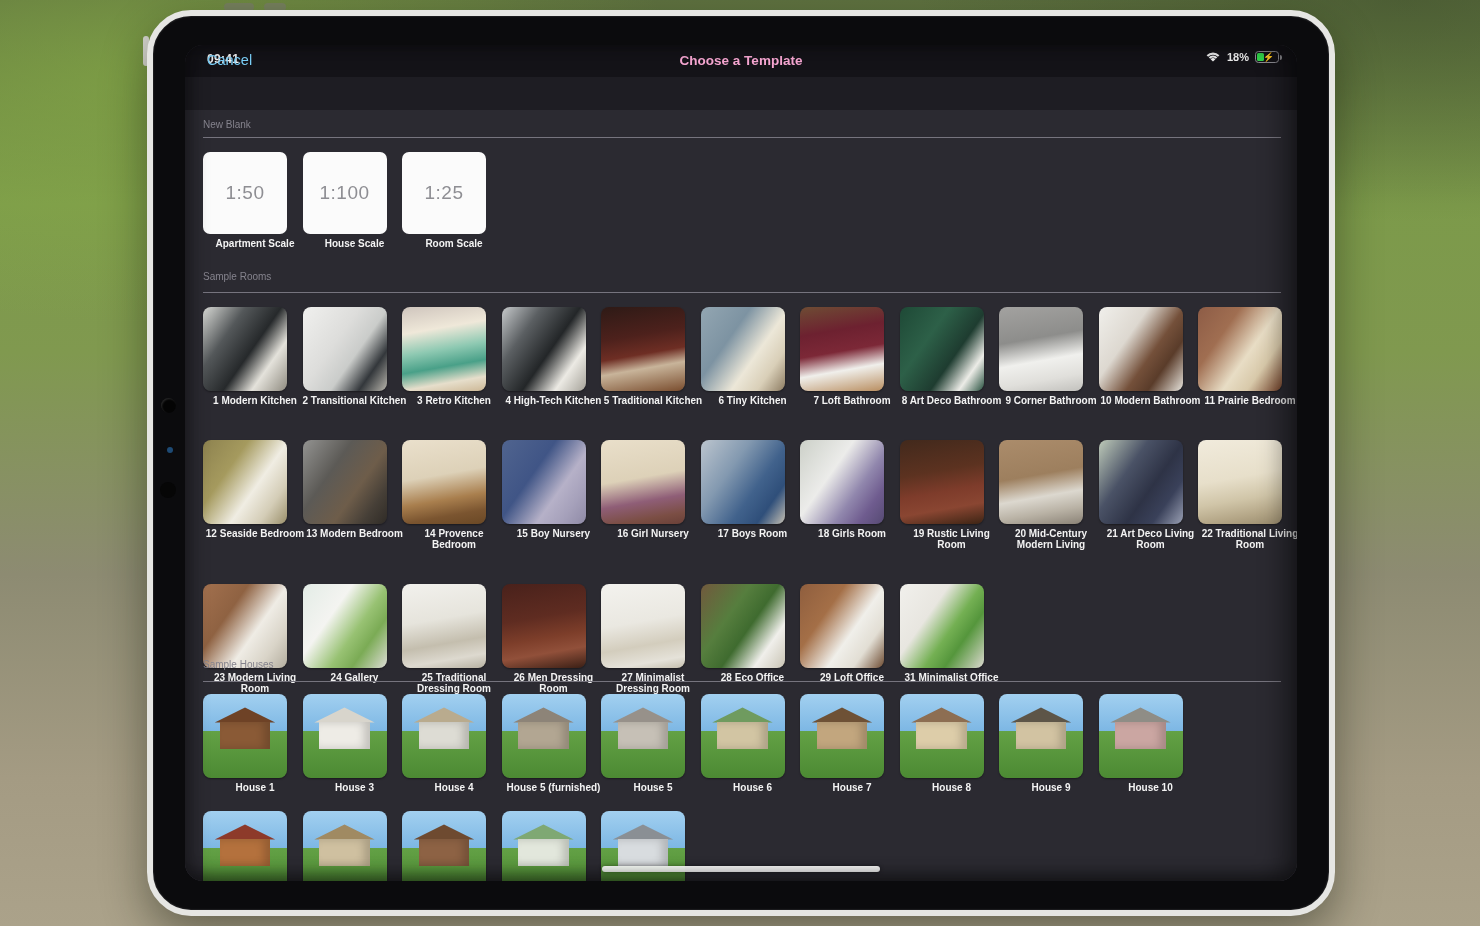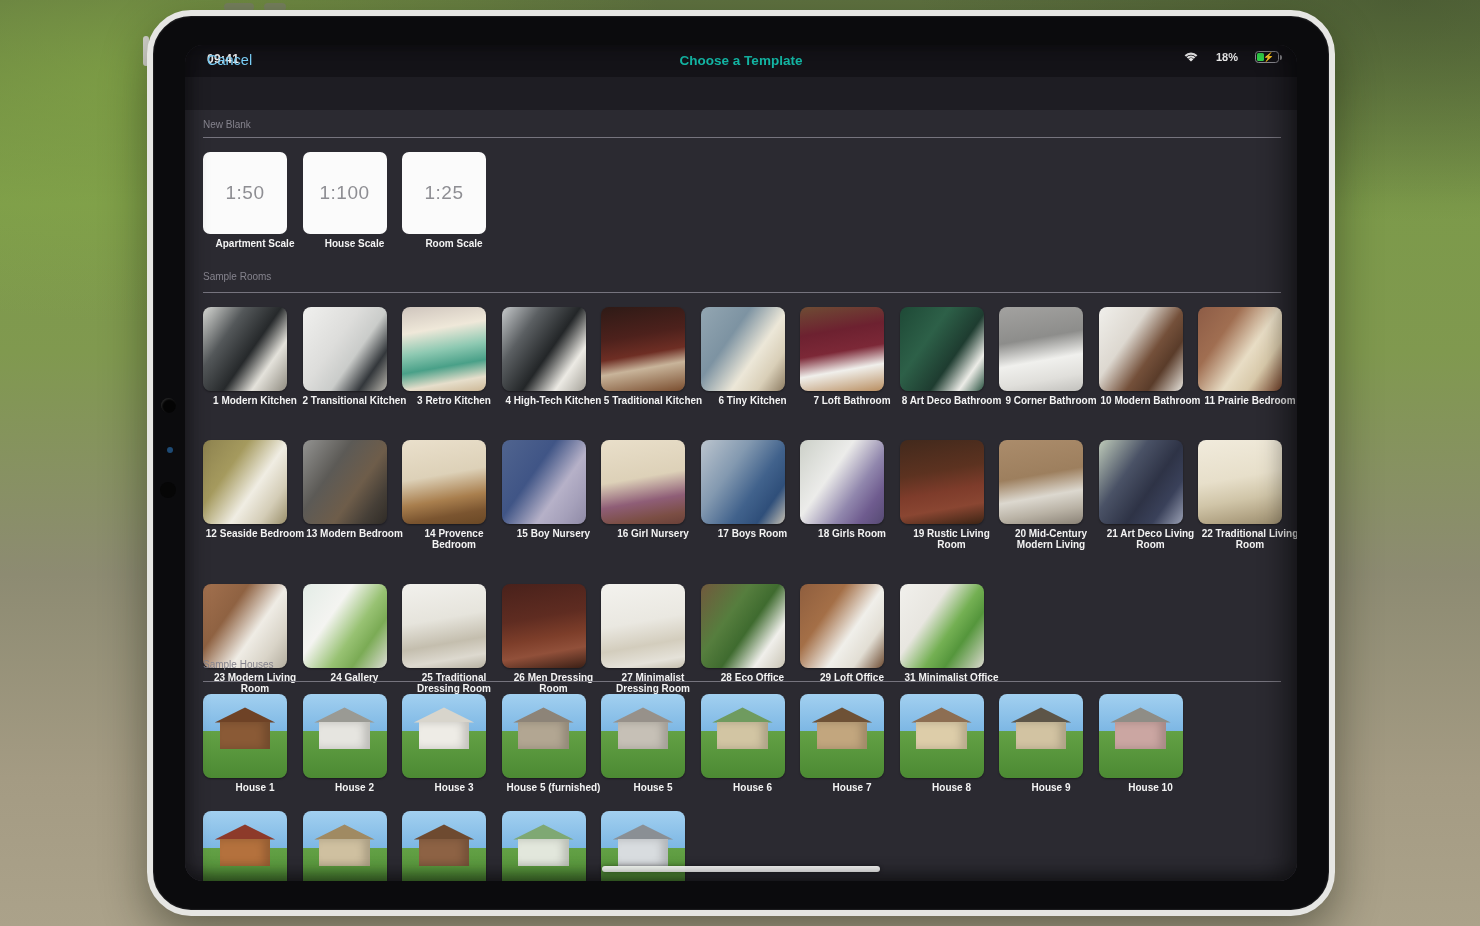--- a/index.html
+++ b/index.html
@@ -32,28 +32,28 @@
     border-radius:18px;overflow:hidden;background:#2b2a31;
   }
   .screen::after{
     content:"";position:absolute;inset:0;pointer-events:none;border-radius:18px;
     box-shadow:inset -16px 0 22px rgba(0,0,0,.35), inset 0 -8px 14px rgba(0,0,0,.28), inset 10px 0 16px rgba(0,0,0,.22);
   }
   .statusbar{position:absolute;left:0;top:0;right:0;height:32px;background:#141318;}
   .navbar{position:absolute;left:0;top:32px;right:0;height:33px;background:#1e1d23;}
   .body-area{position:absolute;left:0;top:65px;right:0;bottom:0;background:#2b2a31;}
   .time{position:absolute;left:22px;top:7px;color:#f5f5f5;font-size:12px;font-weight:bold;letter-spacing:.3px;}
-  .sb-right{position:absolute;right:18px;top:6px;display:flex;align-items:center;gap:17px;}
+  .sb-right{position:absolute;right:18px;top:6px;display:flex;align-items:center;gap:6px;}
   .batt-pct{color:#f0f0f0;font-size:11px;font-weight:bold;}
   .battery{position:relative;width:24px;height:12px;border:1px solid #8e8d93;border-radius:3.5px;display:flex;align-items:center;padding:1px;box-sizing:border-box;}
   .battery .fill{width:35%;height:100%;border-radius:1.5px;}
   .battery .nub{position:absolute;right:-4px;top:3px;width:2.5px;height:5px;background:#8e8d93;border-radius:0 2px 2px 0;}
   .battery .bolt{position:absolute;left:7px;top:0;color:#fff;font-size:9px;line-height:11px;text-shadow:0 0 1px #000;}
   .cancel{position:absolute;left:22px;top:7px;font-size:14.5px;cursor:pointer;}
-  .nav-title{position:absolute;left:0;right:0;top:8px;text-align:center;color:#14b8a6;font-size:13.5px;font-weight:bold;}
+  .nav-title{position:absolute;left:0;right:0;top:8px;text-align:center;color:#f9a8d4;font-size:13.5px;font-weight:bold;}
   
   .sec-header{position:absolute;left:18px;width:1078px;color:#85838d;font-size:10px;}
   .sec-line{position:absolute;left:18px;width:1078px;height:1px;background:#76747e;}
   .row{position:absolute;left:18px;width:1080px;display:grid;grid-template-columns:repeat(11,84px);column-gap:15.5px;}
   .cell{width:104px;}
   .thumb{width:84px;height:84px;border-radius:8px;box-shadow:0 1px 2px rgba(0,0,0,.4);}
   .cell-label{margin-top:4px;text-align:center;color:#f3f3f3;font-size:10px;font-weight:bold;line-height:11.5px;}
   
   .card{width:84px;height:82px;background:#fbfbfb;border-radius:7px;display:flex;align-items:center;justify-content:center;}
   .card-scale{color:#8e8e93;font-size:19px;letter-spacing:.5px;}
@@ -285,36 +285,36 @@
   <div class="row" style="top:649px">
 
       <div class="cell">
         <div class="thumb house">
           <div class="h-roof" style="background: rgb(110, 66, 38);"></div>
           <div class="h-body" style="background: rgb(138, 90, 54);"></div>
         </div>
         <div class="cell-label">House 1</div>
       </div>
 
-      <div class="cell">
-        <div class="thumb house">
-          <div class="h-roof" style="background: rgb(154, 154, 148);"></div>
-          <div class="h-body" style="background: rgb(230, 229, 224);"></div>
-        </div>
-        <div class="cell-label">House 2</div>
-      </div>
 
       <div class="cell">
         <div class="thumb house">
           <div class="h-roof" style="background: rgb(216, 213, 204);"></div>
           <div class="h-body" style="background: rgb(238, 236, 230);"></div>
         </div>
         <div class="cell-label">House 3</div>
       </div>
 
+      <div class="cell">
+        <div class="thumb house">
+          <div class="h-roof" style="background: rgb(185, 171, 142);"></div>
+          <div class="h-body" style="background: rgb(221, 220, 212);"></div>
+        </div>
+        <div class="cell-label">House 4</div>
+      </div>
 
       <div class="cell">
         <div class="thumb house">
           <div class="h-roof" style="background: rgb(141, 132, 120);"></div>
           <div class="h-body" style="background: rgb(178, 166, 146);"></div>
         </div>
         <div class="cell-label">House 5 (furnished)</div>
       </div>
 
       <div class="cell">

